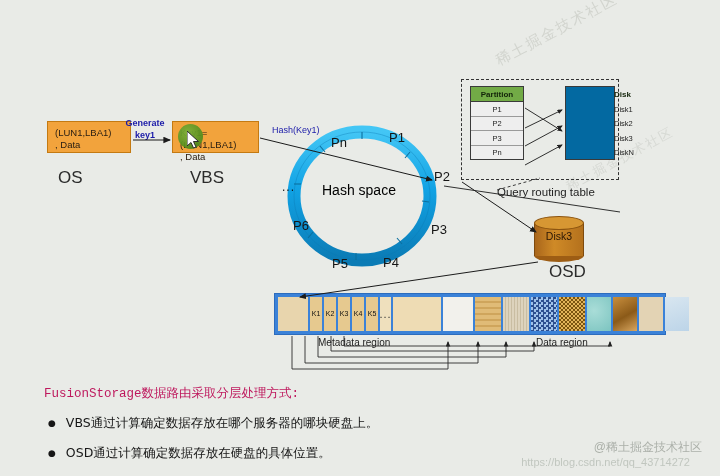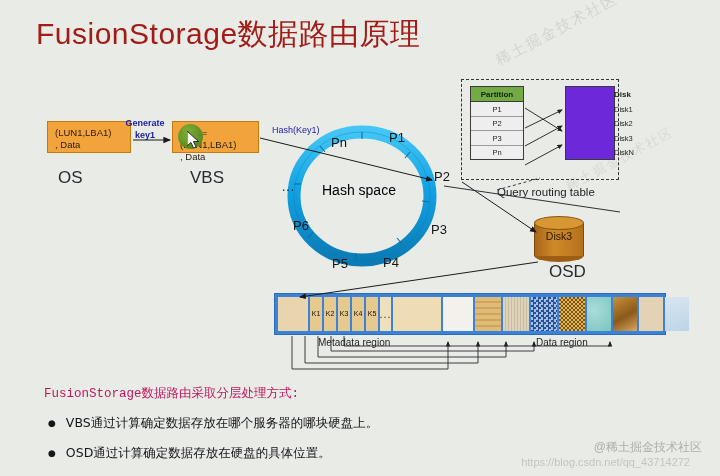--- a/index.html
+++ b/index.html
@@ -93,21 +93,21 @@
     position: absolute; left: 322px; top: 182px;
     font-size: 14px; color: #000000;
   }
 
   
   .rt-dash {
     position: absolute; left: 461px; top: 79px;
     width: 158px; height: 101px;
     border: 1px dashed #333;
   }
-  .tbl { position: absolute; border: 1px solid #3a3a3a; background: #6d28d9; }
+  .tbl { position: absolute; border: 1px solid #3a3a3a; background: #0369a1; }
   #tbl-part { left: 470px; top: 86px; width: 54px; }
   #tbl-disk { left: 565px; top: 86px; width: 24px; padding-left: 48px; }
   .tbl .th {
     background: #72ab46; color: #13240a;
     font-size: 8px; font-weight: bold; text-align: center;
     padding: 3px 0 2px; border-bottom: 1px solid #3a3a3a;
   }
   .tbl .td {
     font-size: 7.5px; color: #1d1d1d; text-align: center;
     padding: 2.5px 0 2px; border-bottom: 1px solid #9a9a9a;
@@ -183,21 +183,20 @@
   svg.overlay { position: absolute; inset: 0; pointer-events: none; }
 </style>
 </head>
 <body>
 
 <div class="slide">
 
   <div class="wm-diag">稀土掘金技术社区</div>
   <div class="wm-mid">稀土掘金技术社区</div>
 
-  <div class="title">FusionStorage数据路由原理</div>
 
   <div class="obox" id="box-os">(LUN1,LBA1)
 , Data</div>
   <div class="lbl-os">OS</div>
 
   <div class="gen-key">Generate
 key1</div>
 
   <div class="obox" id="box-vbs">Key1=(LUN1,LBA1)
 , Data</div>

